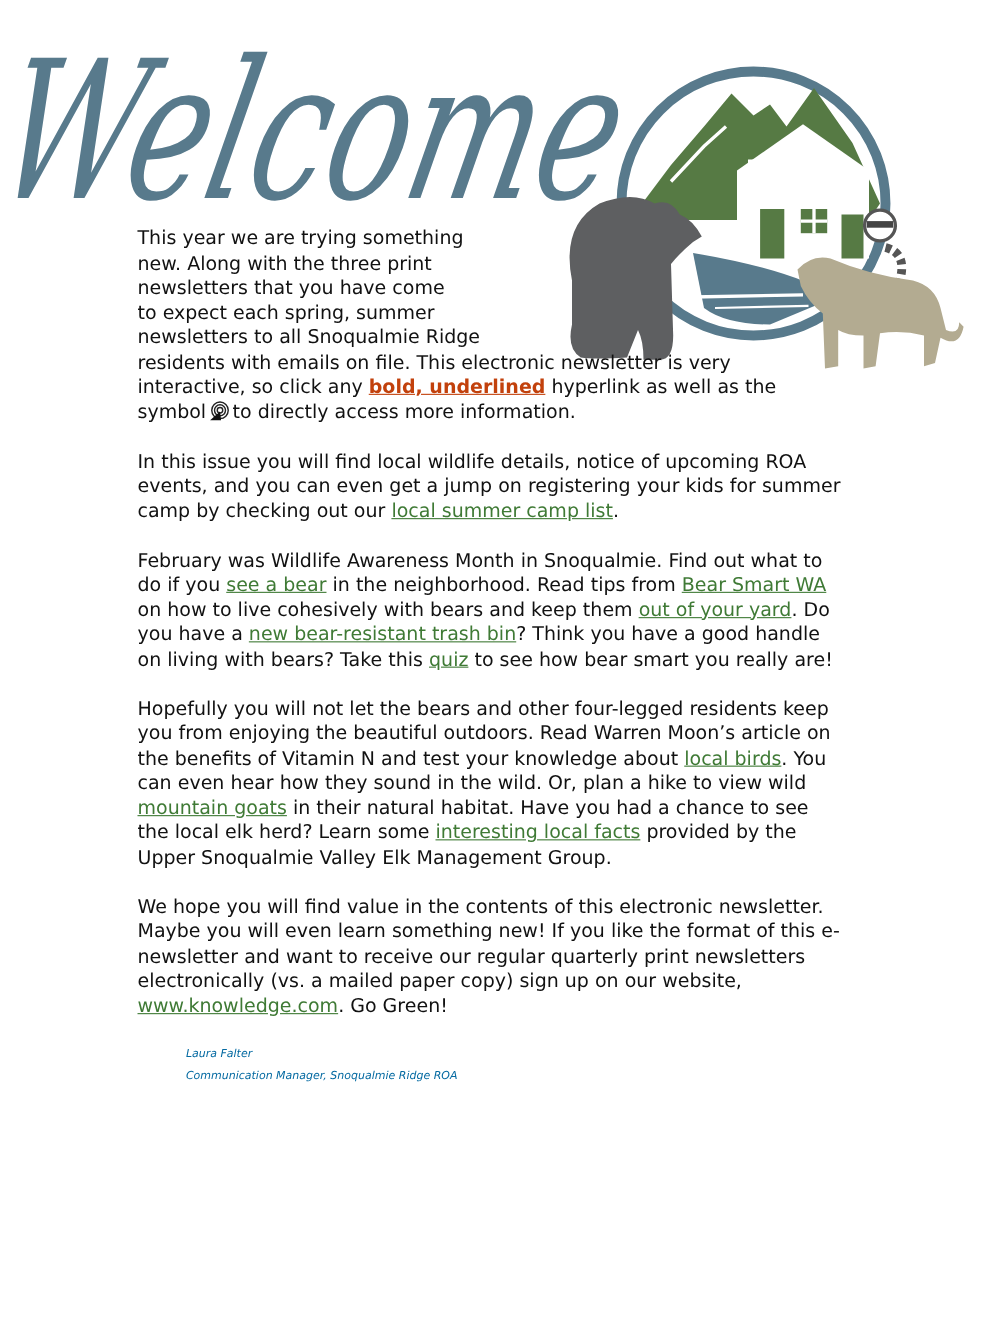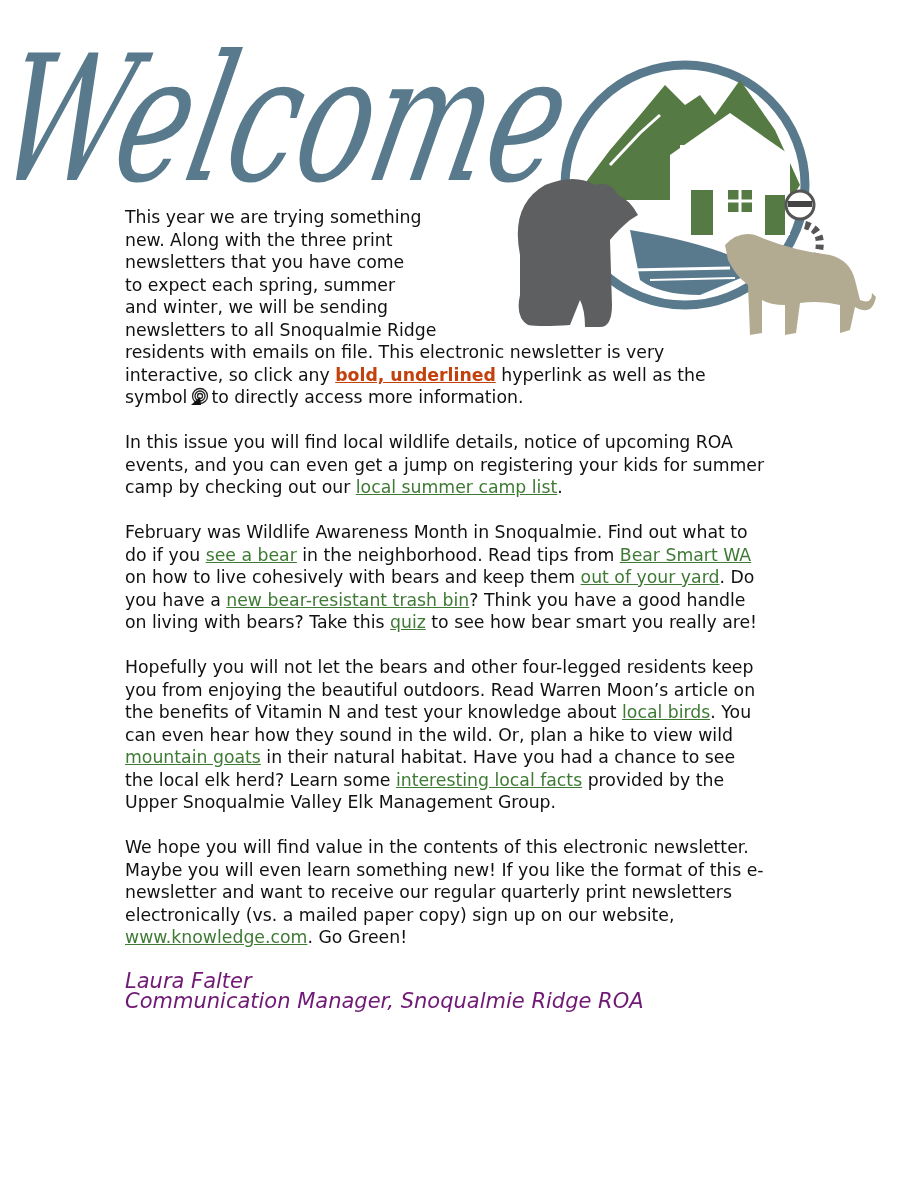--- a/index.html
+++ b/index.html
@@ -7,21 +7,21 @@
          font-family: "DejaVu Sans", sans-serif; color: #111111; }
   .welcome-svg { position: absolute; left: 0; top: 0; width: 620px; height: 240px; }
   .logo { position: absolute; left: 500px; top: 55px; width: 380px; height: 290px; }
   .content { position: absolute; left: 125px; top: 206px; width: 640px;
              font-size: 17.3px; line-height: 22.5px; }
   .content p { margin: 0 0 22.5px 0; }
   .narrow { display: block; }
   a.link { color: #3f7a35; font-weight: normal; text-decoration: underline; }
   a.link-black { color: #c2410c; font-weight: bold; text-decoration: underline; }
   .sym { display: inline-block; width: 20px; height: 20px; vertical-align: -4px; margin: 0 2px; }
-  .sig { color: #701a75; font-style: italic; font-size: 21px; line-height: 20px; margin-top: 22px; }
+  .sig { color: #0369a1; font-style: italic; font-size: 10px; line-height: 20px; margin-top: 22px; margin-left: 44px; }
 </style>
 </head>
 <body>
 
 <svg class="welcome-svg" viewBox="0 0 620 240">
   <text x="0" y="180" font-family="DejaVu Serif, serif" font-style="italic" font-size="175" fill="#587a8c" transform="skewX(-12) translate(30,0)" textLength="560" lengthAdjust="spacingAndGlyphs">Welcome</text>
 </svg>
 
 <svg class="logo" viewBox="0 0 380 290">
   <circle cx="185" cy="130" r="120" fill="none" stroke="#587a8c" stroke-width="9"></circle>
@@ -48,21 +48,20 @@
 
   <path fill="#b3ab91" d="M225,190 Q238,176 255,180 Q290,195 330,200 Q350,205 355,225 L360,245 Q372,250 372,238 L376,242 Q372,262 355,252 L350,275 L340,278 L340,250 Q320,245 300,248 L296,278 L285,280 L285,250 Q270,250 262,245 L262,278 L250,280 L248,230 Q235,220 228,205 Z"></path>
 </svg>
 
 <div class="content">
   <p>
     <span class="narrow">This year we are trying something</span>
     <span class="narrow">new.  Along with the three print</span>
     <span class="narrow">newsletters that you have come</span>
     <span class="narrow">to expect each spring, summer</span>
-    <span class="narrow">and winter, we will be sending</span>
     <span class="narrow">newsletters to all Snoqualmie Ridge</span>
     <span>residents with emails on file.  This electronic newsletter is very interactive, so click any </span><a class="link-black">bold, underlined</a><span> hyperlink as well as the symbol</span><svg class="sym" viewBox="0 0 20 20">
       <circle cx="11" cy="9" r="7.5" fill="none" stroke="#222" stroke-width="1.3"></circle>
       <circle cx="11" cy="9" r="5" fill="none" stroke="#222" stroke-width="1.3"></circle>
       <circle cx="11" cy="9" r="2.5" fill="none" stroke="#222" stroke-width="1.3"></circle>
       <polygon points="2,18 11,10 12,18" fill="#111"></polygon>
     </svg><span>to directly access more information.</span>
   </p>
 
   <p>

